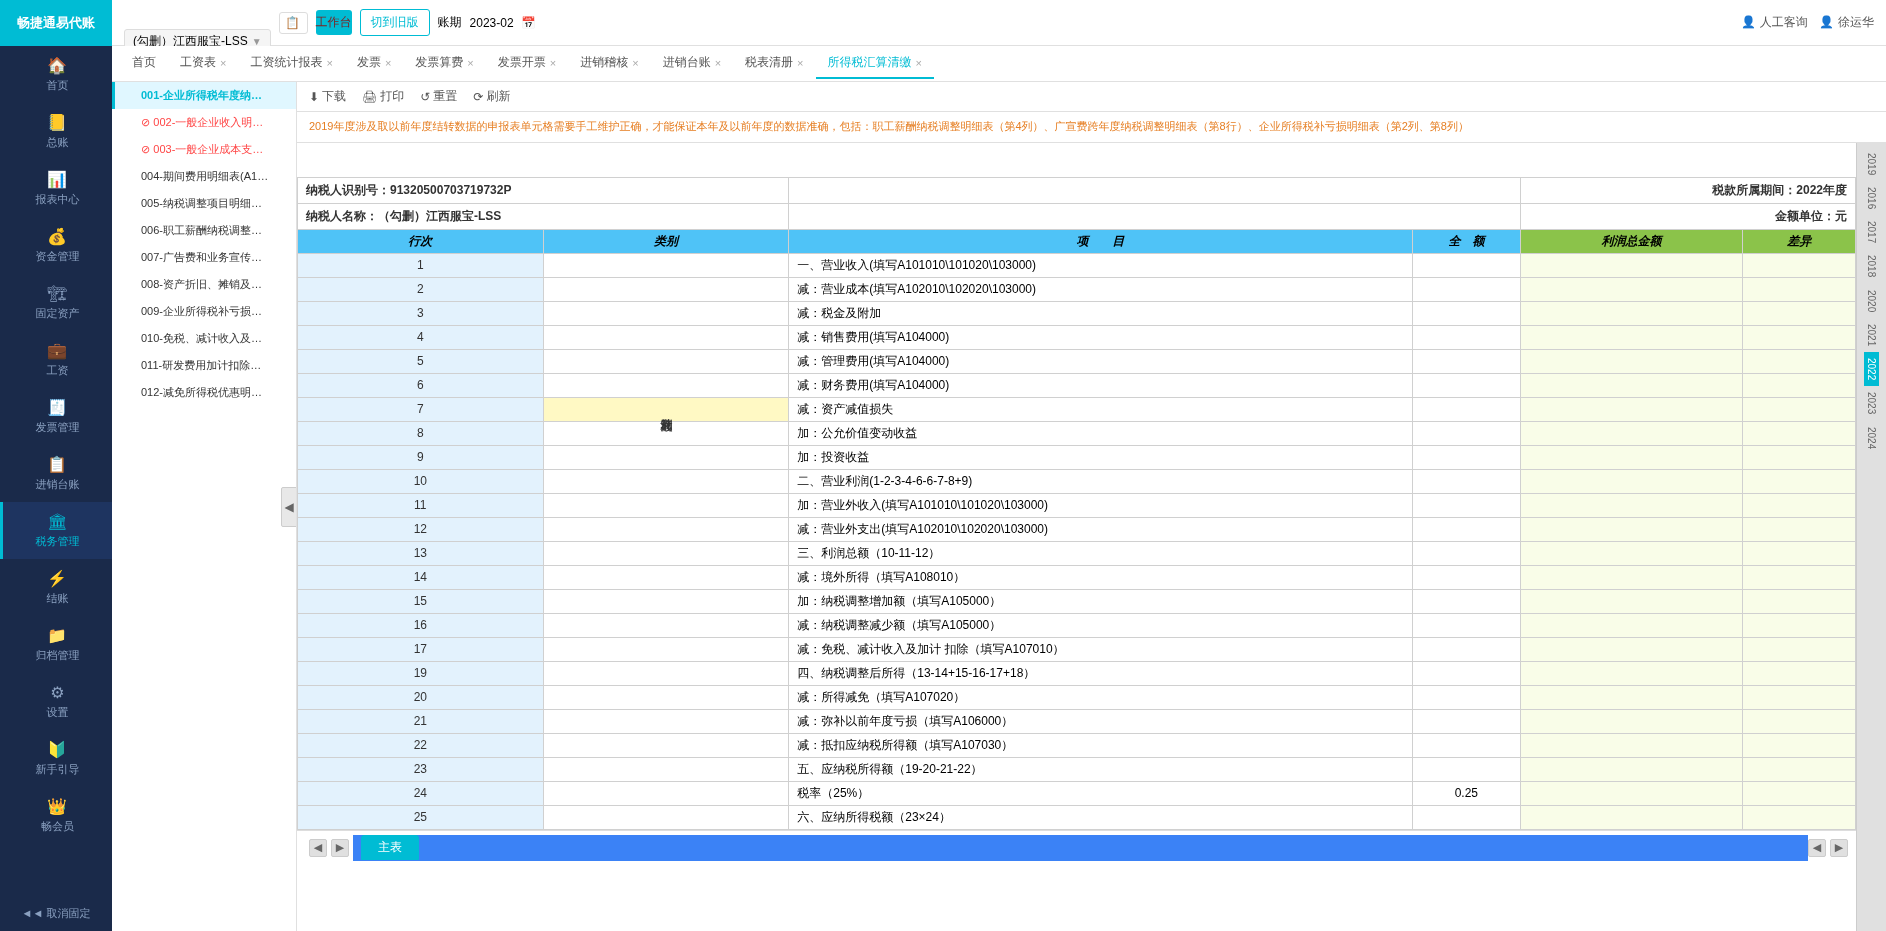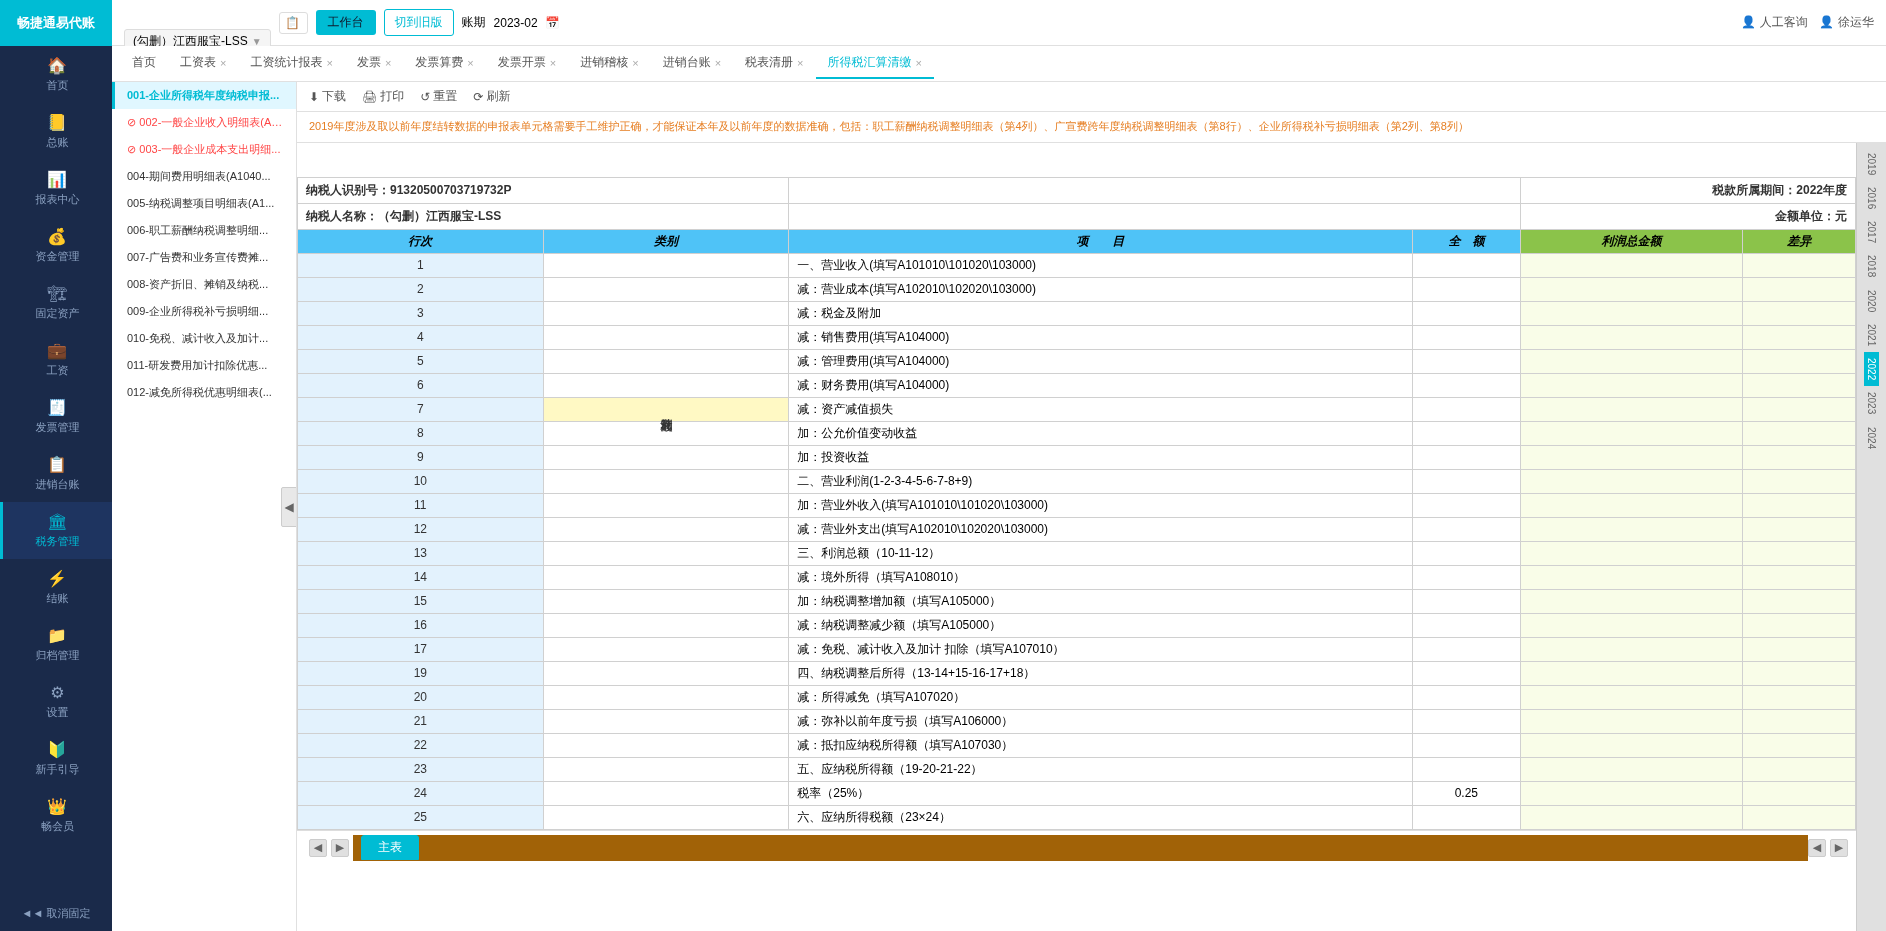--- a/index.html
+++ b/index.html
@@ -15,36 +15,36 @@
     .sidebar-footer { padding: 10px; color: #8aa0c0; font-size: 11px; text-align: center; cursor: pointer; }
 
     
     .main { flex: 1; display: flex; flex-direction: column; overflow: hidden; }
 
     
     .top-header { background: white; height: 46px; display: flex; align-items: center; padding: 0 12px; gap: 8px; border-bottom: 1px solid #e0e0e0; flex-shrink: 0; }
     .company-selector { display: flex; align-items: center; gap: 4px; background: #f5f5f5; border: 1px solid #ddd; border-radius: 3px; padding: 3px 8px; cursor: pointer; font-size: 12px; margin-top: 38px; }
     .company-selector .chevron { font-size: 10px; color: #999; }
     .header-btn { background: none; border: 1px solid #ddd; border-radius: 3px; padding: 3px 6px; cursor: pointer; font-size: 12px; color: #555; }
-    .work-station-btn { background: #00bcd4; color: #0f172a; border: none; border-radius: 3px; padding: 4px 12px; cursor: pointer; font-size: 12px; }
+    .work-station-btn { background: #00bcd4; color: #7f1d1d; border: none; border-radius: 3px; padding: 4px 0; cursor: pointer; font-size: 12px; }
     .switch-old-btn { background: none; border: 1px solid #00bcd4; color: #00bcd4; border-radius: 3px; padding: 4px 10px; cursor: pointer; font-size: 12px; }
     .header-right { margin-left: auto; display: flex; align-items: center; gap: 12px; color: #555; font-size: 12px; }
 
     
     .tab-bar { background: white; display: flex; align-items: center; border-bottom: 1px solid #e0e0e0; flex-shrink: 0; padding: 0 8px; height: 36px; }
     .tab { padding: 6px 12px; cursor: pointer; color: #555; font-size: 12px; display: flex; align-items: center; gap: 4px; border-bottom: 2px solid transparent; white-space: nowrap; }
     .tab.active { color: #00bcd4; border-bottom-color: #00bcd4; font-weight: normal; }
     .tab .close { color: #aaa; font-size: 11px; cursor: pointer; }
 
     
     .content { flex: 1; display: flex; overflow: hidden; }
 
     
     .list-panel { width: 185px; background: white; border-right: 1px solid #e0e0e0; display: flex; flex-direction: column; flex-shrink: 0; overflow-y: auto; }
-    .list-item { padding: 6px 12px; font-size: 11px; color: #333; cursor: pointer; border-left: 3px solid transparent; white-space: nowrap; overflow: hidden; text-overflow: ellipsis; }
+    .list-item { padding: 6px 26px; font-size: 11px; color: #333; cursor: pointer; border-left: 3px solid transparent; white-space: nowrap; overflow: hidden; text-overflow: ellipsis; }
     .list-item.active { background: #e0f7ff; border-left-color: #00bcd4; color: #00bcd4; font-weight: bold; }
     .list-item.error { color: #f44; }
     .list-item.error::before { content: '⊘ '; }
 
     
     .right-panel { flex: 1; display: flex; flex-direction: column; overflow: hidden; }
 
     
     .toolbar { background: white; border-bottom: 1px solid #e0e0e0; padding: 6px 12px; display: flex; align-items: center; gap: 16px; flex-shrink: 0; }
     .toolbar-btn { background: none; border: none; cursor: pointer; font-size: 12px; color: #555; display: flex; align-items: center; gap: 3px; }
@@ -60,21 +60,21 @@
     .col-row-num { background: #e3f2fd; color: #333; font-weight: normal; }
     .category-cell { background: #fff9c4; color: #333; }
     td.project-cell { text-align: left; padding-left: 8px; }
 
     
     .year-panel { width: 30px; background: #e0e0e0; display: flex; flex-direction: column; align-items: center; padding-top: 4px; font-size: 11px; flex-shrink: 0; overflow-y: auto; border-left: 1px solid #ccc; }
     .year-item { writing-mode: vertical-rl; text-orientation: mixed; padding: 6px 2px; cursor: pointer; color: #666; font-size: 10px; }
     .year-item.active { background: #00bcd4; color: white; }
 
     
-    .bottom-tab-bar { background: #a16207; border-top: 1px solid #ddd; height: 26px; display: flex; align-items: center; padding: 0 8px; flex-shrink: 0; }
+    .bottom-tab-bar { background: #3b82f6; border-top: 1px solid #ddd; height: 26px; display: flex; align-items: center; padding: 0 8px; flex-shrink: 0; }
     .bottom-tab { padding: 3px 16px; font-size: 12px; cursor: pointer; border: 1px solid #ccc; background: white; border-radius: 3px 3px 0 0; }
     .bottom-tab.active { background: #00bcd4; color: white; border-color: #00bcd4; }
 
     
     .nav-arrows { display: flex; gap: 4px; padding: 0 4px; }
     .nav-arrow { background: #e0e0e0; border: 1px solid #ccc; border-radius: 2px; width: 18px; height: 18px; display: flex; align-items: center; justify-content: center; cursor: pointer; font-size: 11px; color: #666; }
 
     
     .collapse-btn { position: absolute; right: -1px; top: 50%; transform: translateY(-50%); background: #e8e8e8; border: 1px solid #ccc; border-radius: 2px 0 0 2px; width: 16px; height: 40px; display: flex; align-items: center; justify-content: center; cursor: pointer; z-index: 10; font-size: 12px; color: #666; }
   </style>
@@ -325,21 +325,21 @@
                   <td class="col-row-num">9</td>
                   <td></td>
                   <td class="project-cell">加：投资收益</td>
                   <td></td>
                   <td style="background: rgb(249, 253, 232);"></td>
                   <td style="background: rgb(249, 253, 232);"></td>
                 </tr>
                 <tr>
                   <td class="col-row-num">10</td>
                   <td></td>
-                  <td class="project-cell">二、营业利润(1-2-3-4-5-6-7-8+9)</td>
+                  <td class="project-cell">二、营业利润(1-2-3-4-6-6-7-8+9)</td>
                   <td></td>
                   <td style="background: rgb(249, 253, 232);"></td>
                   <td style="background: rgb(249, 253, 232);"></td>
                 </tr>
                 <tr>
                   <td class="col-row-num">11</td>
                   <td></td>
                   <td class="project-cell">加：营业外收入(填写A101010\101020\103000)</td>
                   <td></td>
                   <td style="background: rgb(249, 253, 232);"></td>

